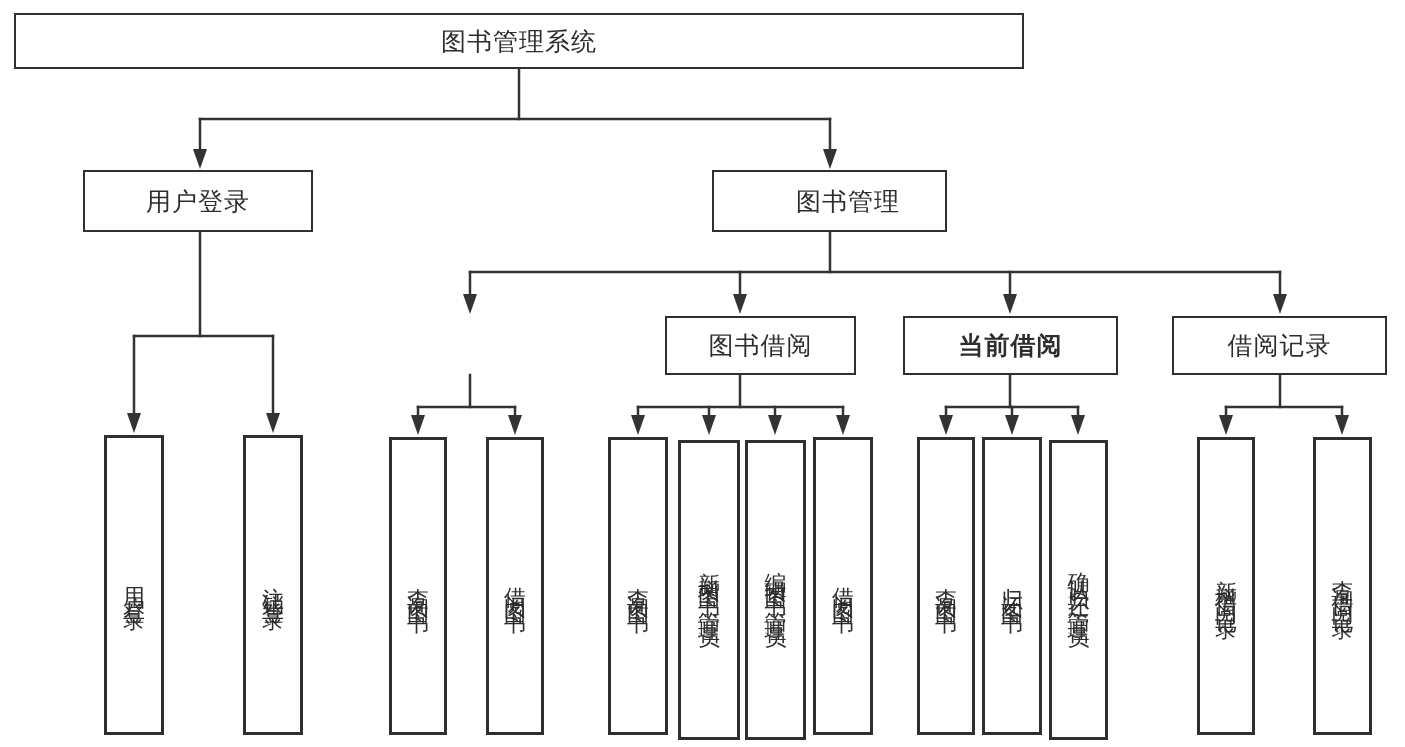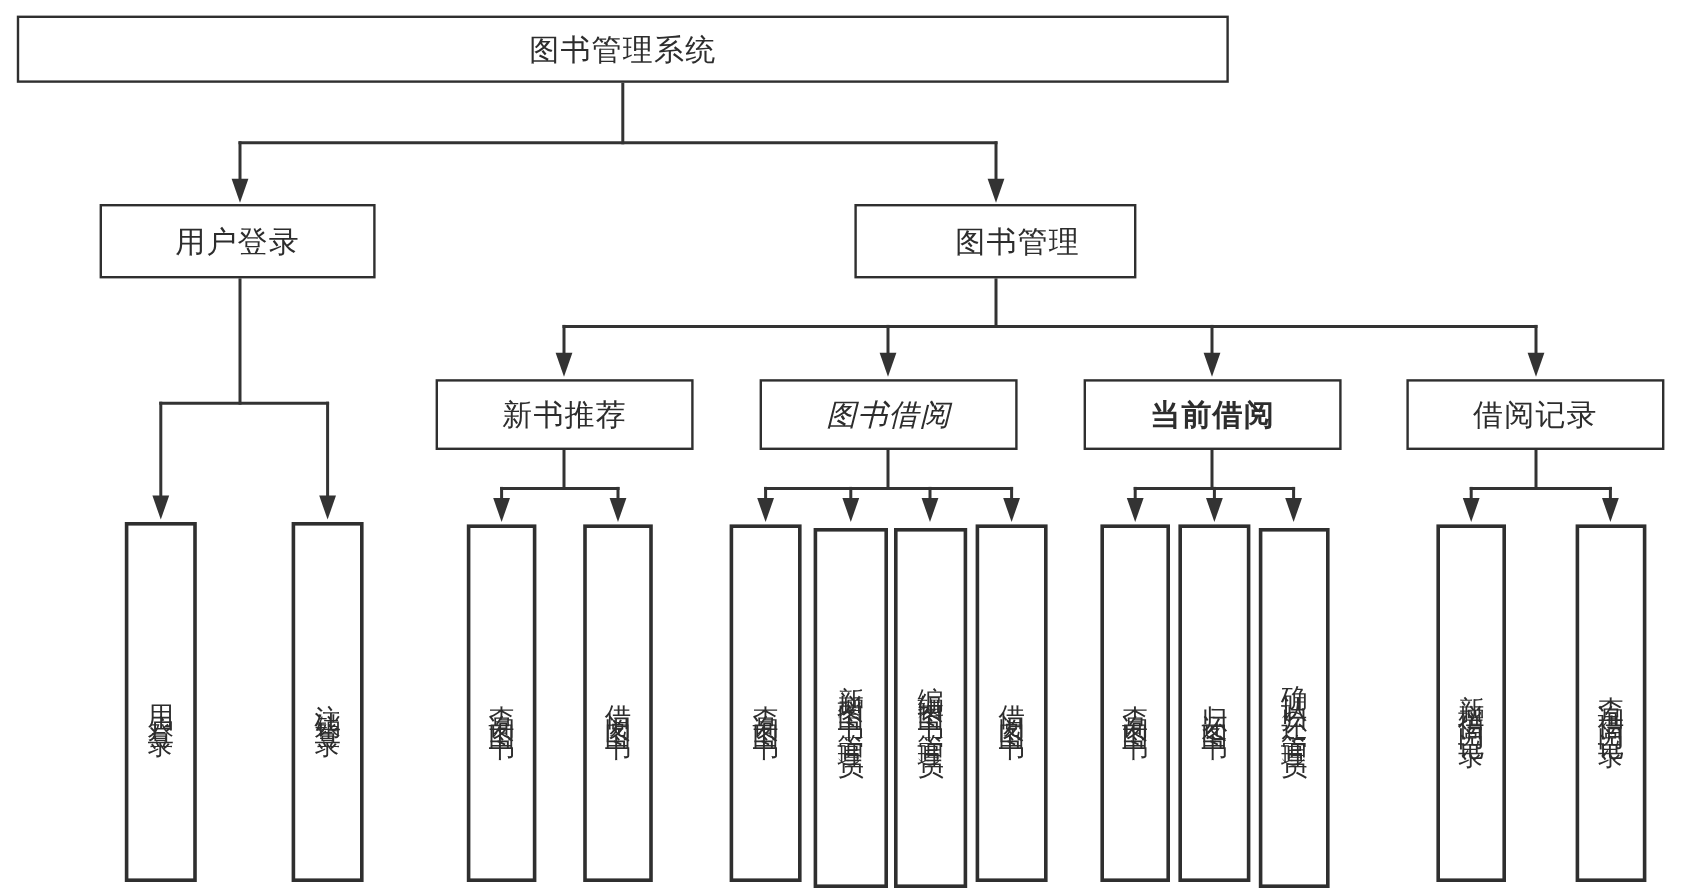--- a/index.html
+++ b/index.html
@@ -127,22 +127,21 @@
     <polygon points="1219,415 1233,415 1226,435"></polygon>
     <line x1="1342" y1="407" x2="1342" y2="418"></line>
     <polygon points="1335,415 1349,415 1342,435"></polygon>
   </svg>
 
   <div class="node root" style="left:14px; top:13px; width:1010px; height:56px;">图书管理系统</div>
 
   <div class="node" style="left:83px; top:170px; width:230px; height:62px;">用户登录</div>
   <div class="node" style="left:712px; top:170px; width:235px; height:62px;padding-left:37px;">图书管理</div>
 
-  <div class="node" style="left:363px; top:316px; width:215px; height:59px;">新书推荐</div>
-  <div class="node" style="left:633px; top:316px; width:215px; height:59px;font-style:italic;">图书借阅</div>
+  <div class="node" style="left:665px; top:316px; width:191px; height:59px;">图书借阅</div>
   <div class="node" style="left:903px; top:316px; width:215px; height:59px;font-weight:bold;">当前借阅</div>
   <div class="node" style="left:1172px; top:316px; width:215px; height:59px;">借阅记录</div>
 
   <div class="node leaf" style="left:104px; top:435px; width:60px; height:300px;">用户登录</div>
   <div class="node leaf" style="left:243px; top:435px; width:60px; height:300px;">注销登录</div>
 
   <div class="node leaf" style="left:389px; top:437px; width:58px; height:298px;">查询图书</div>
   <div class="node leaf" style="left:486px; top:437px; width:58px; height:298px;">借阅图书</div>
 
   <div class="node leaf" style="left:608px; top:437px; width:60px; height:298px;">查询图书</div>

